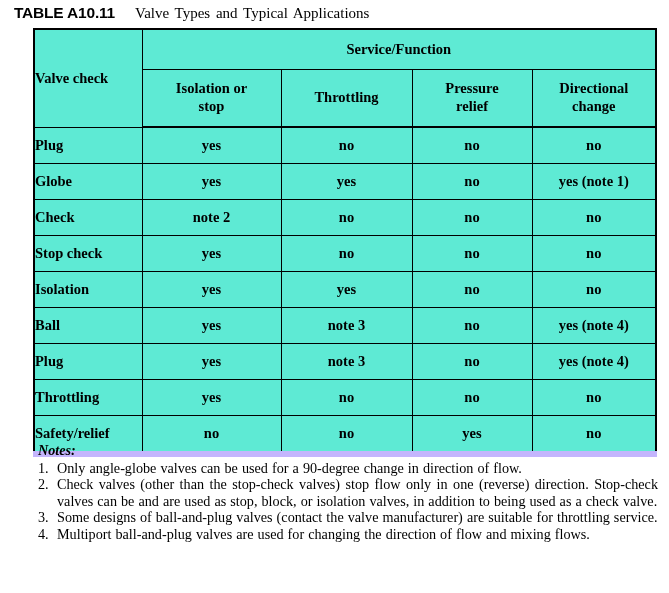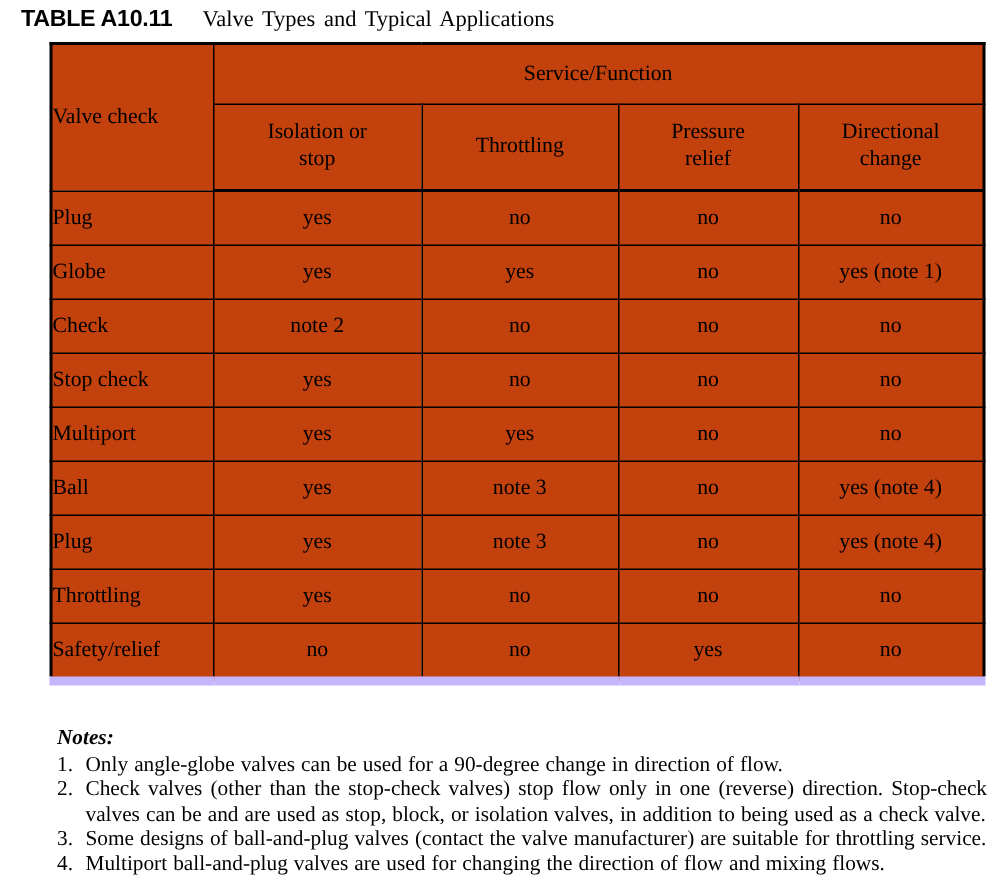--- a/index.html
+++ b/index.html
@@ -43,23 +43,23 @@
     top: 28px;
     width: 622px;
     border-collapse: collapse;
     table-layout: fixed;
     font-size: 14.5px;
   }
   .valve-table td,
   .valve-table th {
     border: 1px solid #000000;
     padding: 0;
-    font-weight: normal;
+    font-weight: bold;
     vertical-align: middle;
-    background: #c2410c;
+    background: #5eead4;
   }
 
   
   .valve-table {
     border: 2.5px solid #000000;
   }
 
   .col-type    { width: 108px; }
   .col-iso     { width: 139px; }
   .col-thr     { width: 131px; }
@@ -93,21 +93,21 @@
   }
 
   
   tr.header-sub > td { border-bottom: 2px solid #000000; }
   tr.last-row > td   { border-bottom: 6px solid #c4b5fd; }
 
   
   .notes-block {
     position: absolute;
     left: 38px;
-    top: 484px;
+    top: 442px;
     width: 620px;
     font-size: 14.2px;
     line-height: 1.17;
   }
   .notes-title {
     font-style: italic;
     font-weight: bold;
     margin-bottom: 1px;
   }
   .note-item {
@@ -190,21 +190,21 @@
       <td class="cell-value">no</td>
     </tr>
     <tr>
       <td class="cell-rowlabel">Stop check</td>
       <td class="cell-value">yes</td>
       <td class="cell-value">no</td>
       <td class="cell-value">no</td>
       <td class="cell-value">no</td>
     </tr>
     <tr>
-      <td class="cell-rowlabel">Multiport</td>
+      <td class="cell-rowlabel">Isolation</td>
       <td class="cell-value">yes</td>
       <td class="cell-value">yes</td>
       <td class="cell-value">no</td>
       <td class="cell-value">no</td>
     </tr>
     <tr>
       <td class="cell-rowlabel">Ball</td>
       <td class="cell-value">yes</td>
       <td class="cell-value">note 3</td>
       <td class="cell-value">no</td>

